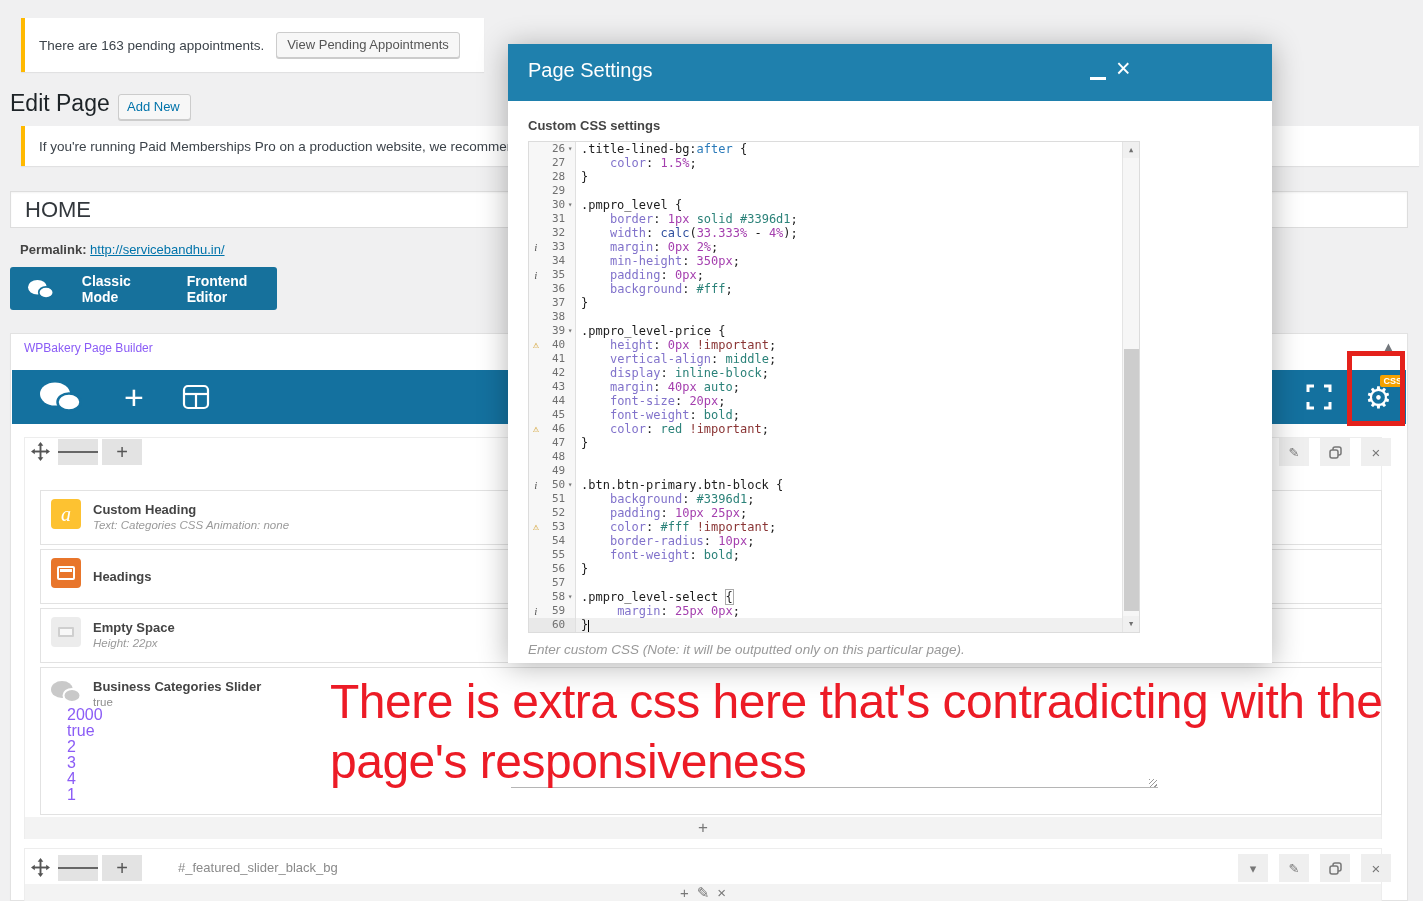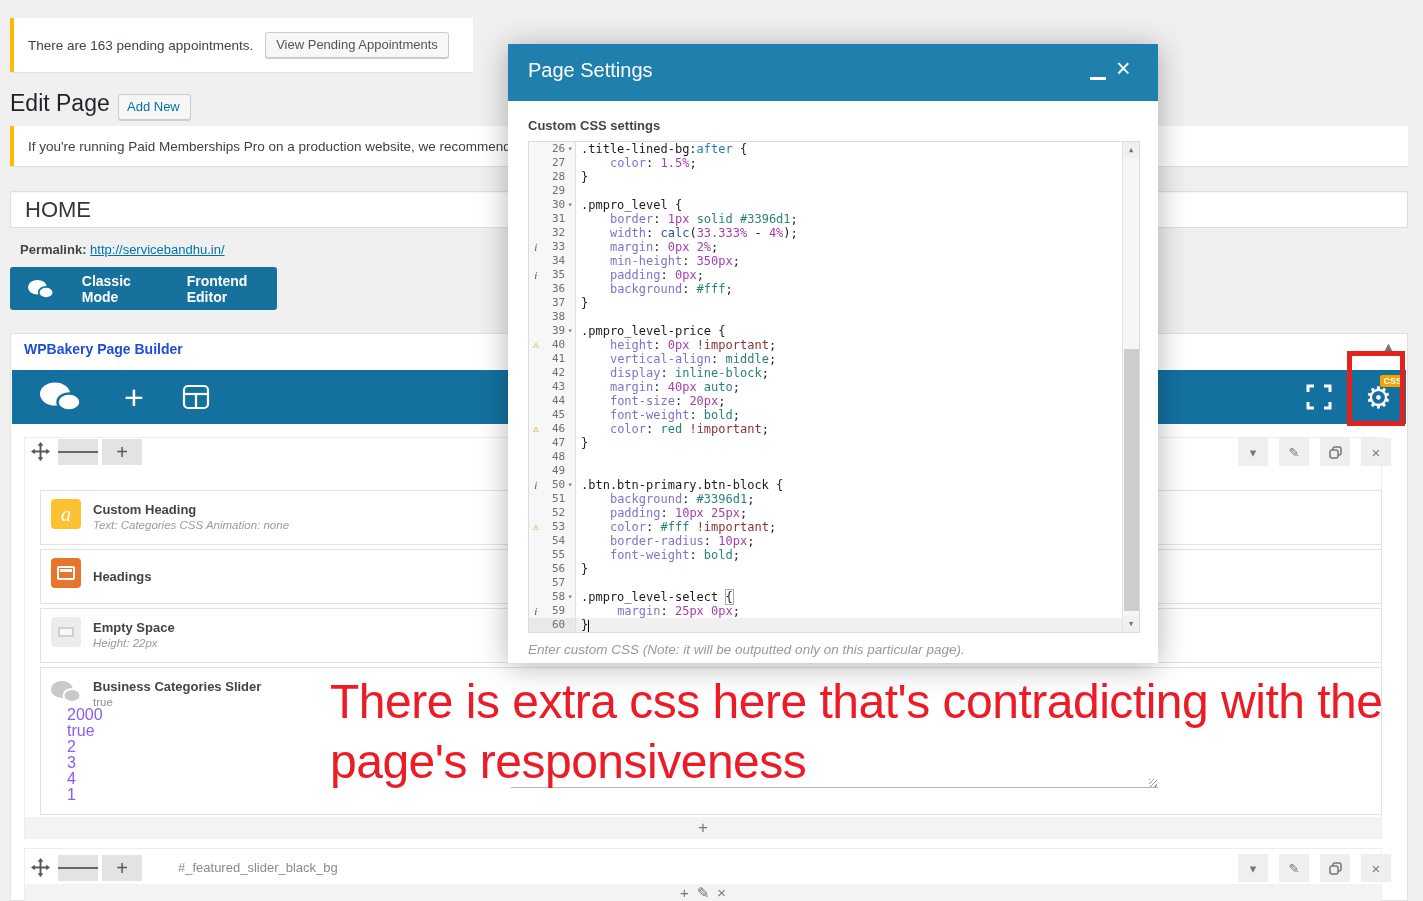--- a/index.html
+++ b/index.html
@@ -2,40 +2,40 @@
 <html><head>
 <meta charset="utf-8">
 <style>
   * { margin:0; padding:0; box-sizing:border-box; }
   html,body { background:#f0f0f1; }
   body { font-family:"Liberation Sans","DejaVu Sans",sans-serif; color:#444; }
   .stage { position:relative; width:1423px; height:901px; overflow:hidden; background:#f0f0f1; }
   .abs { position:absolute; }
 
   
-  .notice { background:#fff; border-left:4px solid #ffb900; box-shadow:0 1px 1px rgba(0,0,0,.06); display:flex; align-items:center; font-size:13.5px; color:#3c434a; }
+  .notice { background:#fff; border-left:4px solid #ffb900; box-shadow:0 1px 1px rgba(0,0,0,.06); display:flex; align-items:center; font-size:13.5px; color:#3c434a;margin-left:11px; }
   .notice1 { left:10px; top:18px; width:463px; height:54px; padding-left:14px; }
   .notice2 { left:10px; top:126px; width:1398px; height:40px; padding-left:14px; white-space:nowrap; overflow:hidden; }
   .btn { display:inline-block; background:#f7f7f7; border:1px solid #ccc; border-radius:3px; color:#555; font-size:13px; line-height:24px; padding:0 10px; cursor:pointer; box-shadow:0 1px 0 #ccc; }
   .notice1 .btn { margin-left:12px; }
   .page-title { left:10px; top:90px; font-size:23px; font-weight:400; color:#1d2327; }
   .add-new { left:118px; top:94px; color:#0073aa;padding-left:8px; }
 
   
   .title-input { left:10px; top:191px; width:1398px; height:37px; border:1px solid #ddd; background:#fff; font-size:22px; color:#32373c; padding:0 0 0 14px; box-shadow:inset 0 1px 2px rgba(0,0,0,.05); font-family:inherit; }
   .permalink { left:20px; top:242px; font-size:13px; }
   .permalink b { color:#444; font-weight:bold; }
   .permalink a { color:#0073aa; }
 
   
   .switcher { left:10px; top:267px; width:267px; height:43px; background:#16719c; border-radius:3px; display:flex; align-items:center; color:#fff; font-weight:bold; font-size:14px; gap:28px; padding-left:18px; }
 
   
   .metabox { left:10px; top:333px; width:1398px; height:568px; background:#fff; border:1px solid #e2e2e2; box-shadow:0 1px 1px rgba(0,0,0,.04); }
-  .metabox-title { left:24px; top:341px; font-size:14px; font-weight:bold; color:#1d4ed8; }
+  .metabox-title { left:24px; top:341px; font-size:12px; font-weight:normal; color:#8b5cf6; }
   .metabox-caret { left:1382px; top:339px; color:#72777c; font-size:13px; cursor:pointer; }
 
   
   .vc-toolbar { left:12px; top:370px; width:1394px; height:54px; background:#14719f; display:flex; align-items:center; }
   .tb-ic { color:#fff; cursor:pointer; display:flex; align-items:center; justify-content:center; }
   .tb-plus { font-size:34px; font-weight:300; margin-left:42px; line-height:1; }
   .tb-layout { margin-left:38px; }
   .tb-full { position:absolute; left:1306px; top:384px; }
   .gear-wrap { position:absolute; left:1365px; top:381px; width:34px; height:34px; }
   .gear { font-size:30px; color:#fff; line-height:34px; }
@@ -66,21 +66,21 @@
   .strip-icons span { margin:0 4px; cursor:pointer; }
 
   .resize-line { left:511px; top:787px; width:647px; height:1px; background:#b5b5b5; z-index:5; }
   .resize-grip { left:1149px; top:779px; width:8px; height:8px; z-index:5;
     background:repeating-linear-gradient(135deg,#9a9a9a 0 1px,transparent 1px 3px); }
 
   
   .annotation { left:330px; top:672px; z-index:50; color:#ec1b26; font-size:48px; line-height:60px; letter-spacing:-0.5px; white-space:nowrap; }
 
   
-  .modal { left:508px; top:44px; width:650px; height:619px; background:#fff; box-shadow:0 3px 28px rgba(0,0,0,.3); z-index:40; }
+  .modal { left:508px; top:44px; width:764px; height:619px; background:#fff; box-shadow:0 3px 28px rgba(0,0,0,.3); z-index:40; }
   .modal-header { position:absolute; left:0; top:0; right:0; height:57px; background:#1f80ad; }
   .modal-title { position:absolute; left:20px; top:15px; color:#fff; font-size:20px; font-weight:normal; }
   .modal-min { position:absolute; left:582px; top:33px; width:16px; height:3px; background:#fff; cursor:pointer; }
   .modal-close { position:absolute; left:608px; top:12px; color:#fff; font-size:25px; cursor:pointer; line-height:1; }
   .modal-label { position:absolute; left:20px; top:74px; font-size:13px; font-weight:bold; color:#444; }
   .editor { position:absolute; left:20px; top:97px; width:612px; height:492px; border:1px solid #dcdcdc; background:#fff; overflow:hidden;
     font-family:"DejaVu Sans Mono","Liberation Mono",monospace; font-size:12px; }
   .cm-line { display:flex; height:14px; line-height:14px; }
   .cm-line.active { background:#f0f0f0; }
   .cm-gut { display:flex; width:47px; flex:none; background:#f7f7f7; border-right:1px solid #e0e0e0; }

